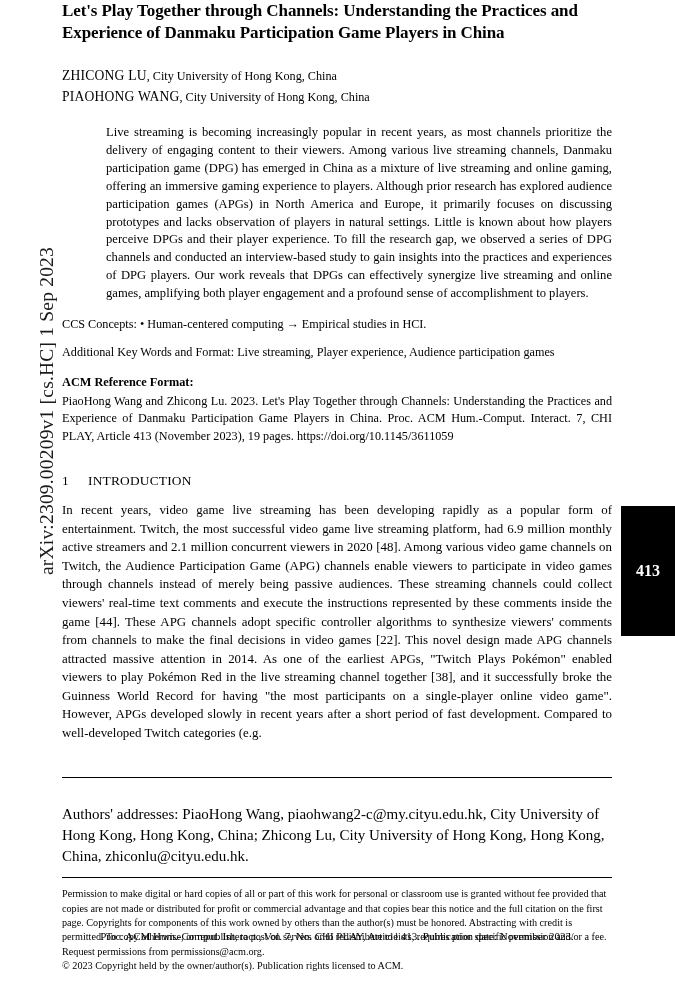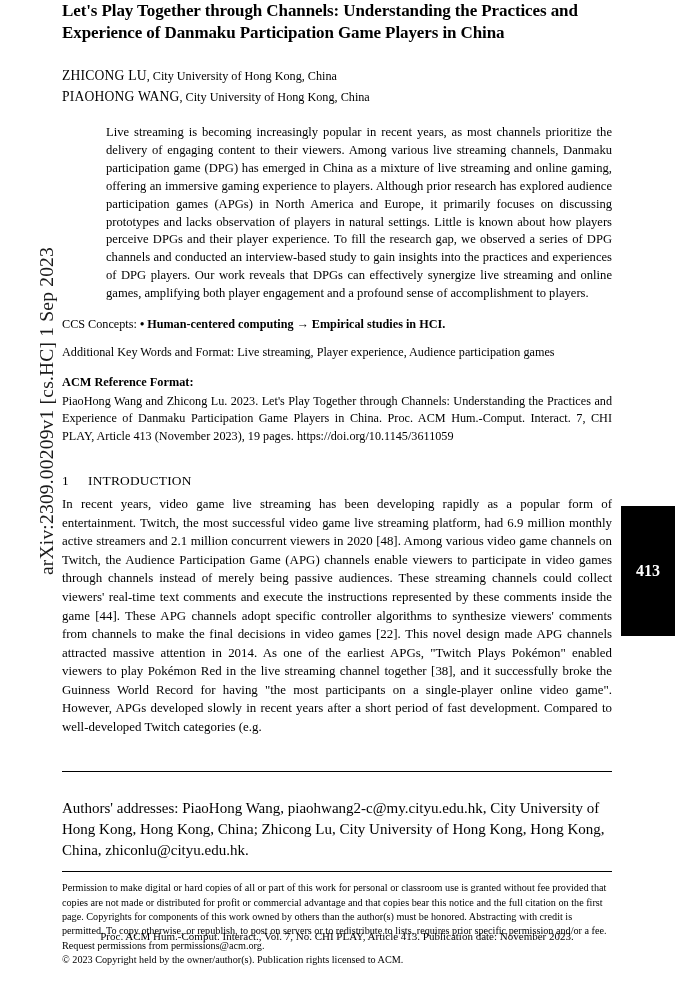--- a/index.html
+++ b/index.html
@@ -85,21 +85,21 @@
     line-height: 1.42;
     text-align: justify;
     margin-left: 44px;
   }
 
   .ccs {
     margin-top: 13px;
     font-size: 12.2px;
     line-height: 1.4;
   }
-  .ccs b { font-weight: bold; }
+  .ccs b { font-weight: normal; }
 
   .keywords {
     margin-top: 11px;
     font-size: 12.2px;
     line-height: 1.4;
   }
 
   .ref-head {
     margin-top: 14px;
     font-size: 12.3px;
@@ -114,21 +114,21 @@
 
   .section-head {
     margin-top: 28px;
     font-size: 13.4px;
     font-weight: normal;
     letter-spacing: 0.2px;
   }
   .section-head .num { display: inline-block; width: 26px; }
 
   .body-text {
-    margin-top: 6px;
+    margin-top: 12px;
     font-size: 12.9px;
     line-height: 1.44;
     text-align: justify;
   }
 
   .addresses {
     margin-top: 34px;
     padding-top: 26px;
     border-top: 0.8px solid #000000;
     font-size: 15px;

